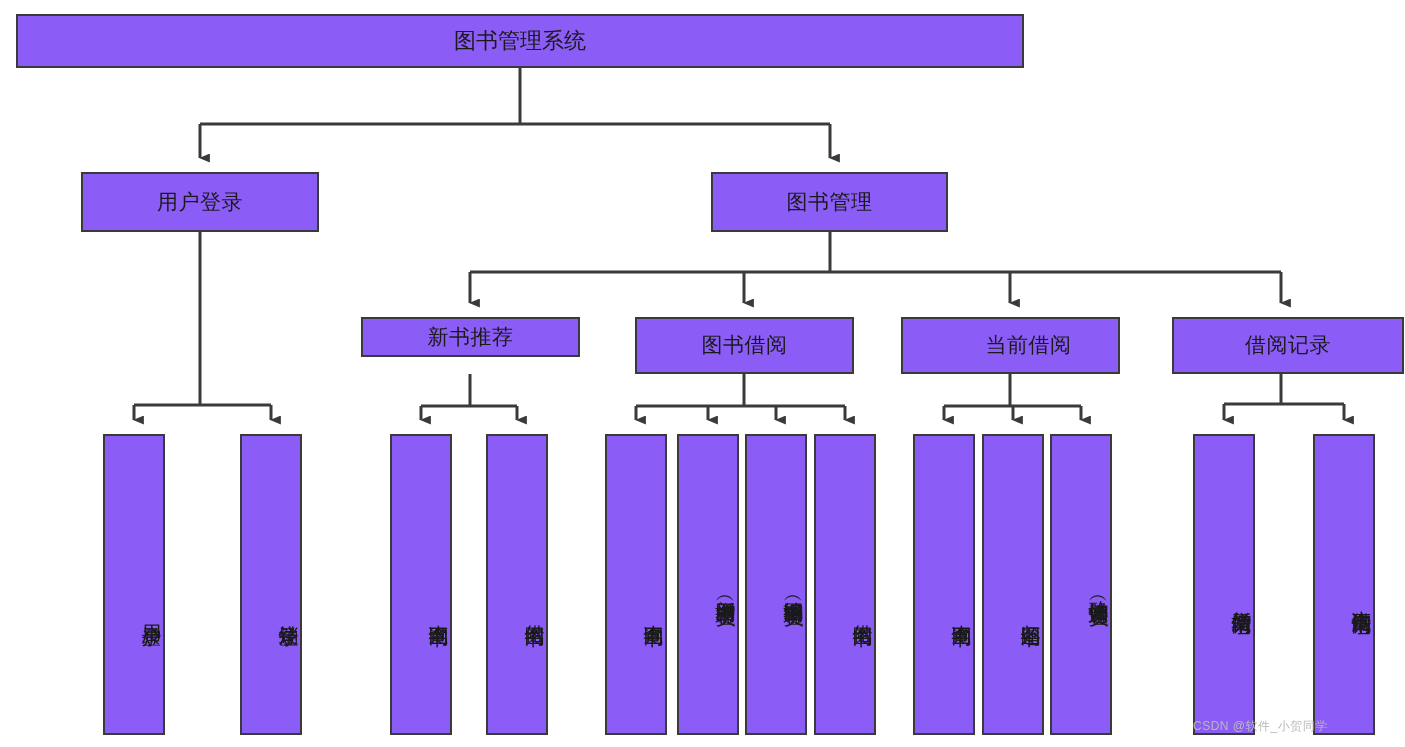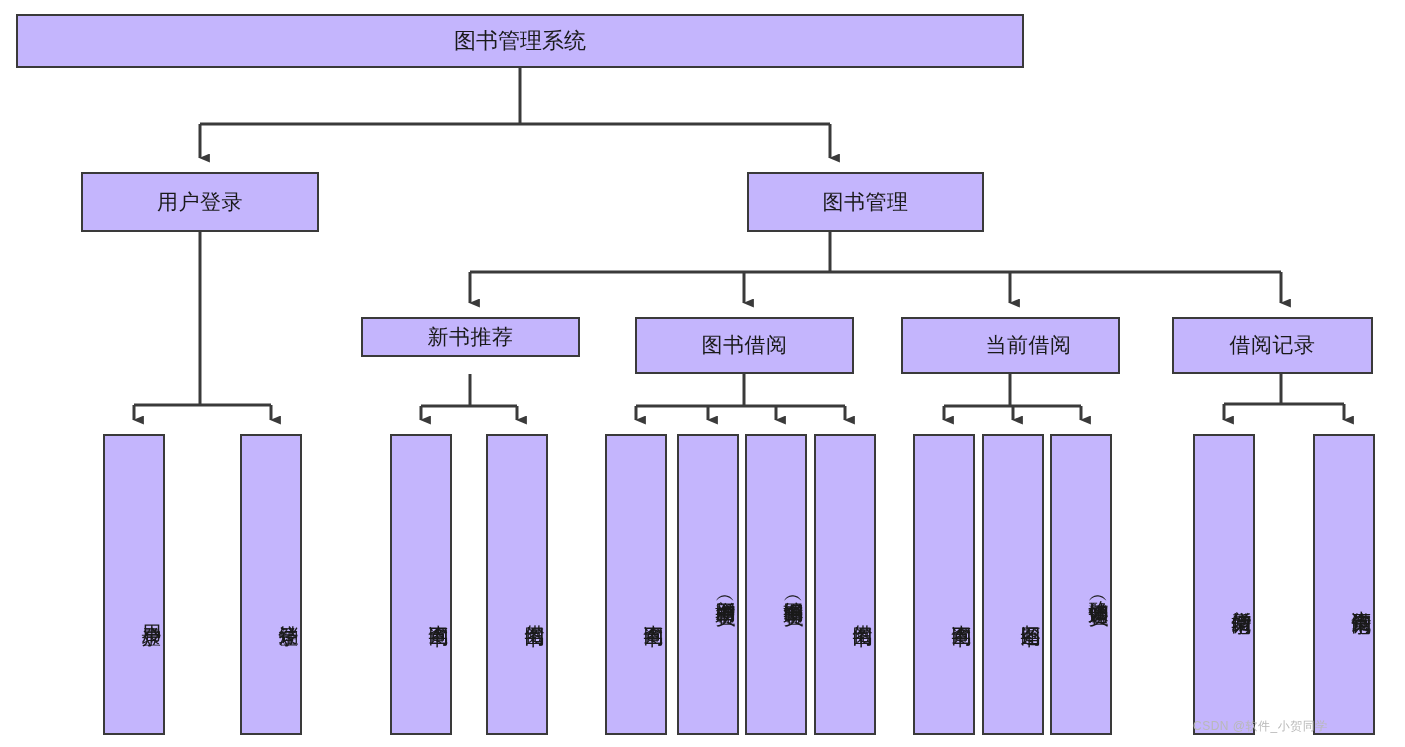--- a/index.html
+++ b/index.html
@@ -22,21 +22,21 @@
     left: 0;
     top: 0;
     width: 1405px;
     height: 747px;
     pointer-events: none;
   }
   .node {
     position: absolute;
     box-sizing: border-box;
     border: 2.5px solid #3a3a3a;
-    background: #c4b5fd;
+    background: #8b5cf6;
     display: flex;
     align-items: center;
     justify-content: center;
     color: #1a1a1a;
     line-height: 1.18;
   }
   .node-h {
     font-size: 21px;
     letter-spacing: 0.5px;
   }
@@ -118,28 +118,28 @@
       <path d="M 1224 404 L 1344 404"></path>
       <path d="M 1224 404 L 1224 420" marker-end="url(#arrow)"></path>
       <path d="M 1344 404 L 1344 420" marker-end="url(#arrow)"></path>
     </g>
   </svg>
 
   <div class="node node-root" id="root-node" style="left: 16px; top: 14px; width: 1008px; height: 54px;">图书管理系统</div>
 
   <div id="level2-holder">
       <div class="node node-h" style="left: 81px; top: 172px; width: 238px; height: 60px;">用户登录</div>
-      <div class="node node-h" style="left: 711px; top: 172px; width: 237px; height: 60px; margin-left: 36px;">图书管理</div>
+      <div class="node node-h" style="left: 711px; top: 172px; width: 237px; height: 60px;">图书管理</div>
     </div>
 
   <div id="level3-holder">
       <div class="node node-h" style="left: 361px; top: 317px; width: 219px; height: 40px;">新书推荐</div>
       <div class="node node-h" style="left: 635px; top: 317px; width: 219px; height: 57px; text-align: center;">图书借阅</div>
       <div class="node node-h" style="left: 901px; top: 317px; width: 219px; height: 57px; padding-left: 36px;">当前借阅</div>
-      <div class="node node-h" style="left: 1172px; top: 317px; width: 201px; height: 57px;">借阅记录</div>
+      <div class="node node-h" style="left: 1172px; top: 317px; width: 232px; height: 57px;">借阅记录</div>
     </div>
 
   <div id="leaf-holder">
       <div class="node node-v pad-small" style="left: 103px; top: 434px; width: 62px; height: 301px;">用户登录</div>
       <div class="node node-v pad-small" style="left: 240px; top: 434px; width: 62px; height: 301px;">注销登录</div>
       <div class="node node-v pad-small" style="left: 390px; top: 434px; width: 62px; height: 301px;">查询图书</div>
       <div class="node node-v pad-small" style="left: 486px; top: 434px; width: 62px; height: 301px;">借阅图书</div>
       <div class="node node-v pad-small" style="left: 605px; top: 434px; width: 62px; height: 301px;">查询图书</div>
       <div class="node node-v pad-none" style="left: 677px; top: 434px; width: 62px; height: 301px;">新增图书（管理员）</div>
       <div class="node node-v pad-none" style="left: 745px; top: 434px; width: 62px; height: 301px;">编辑图书（管理员）</div>

